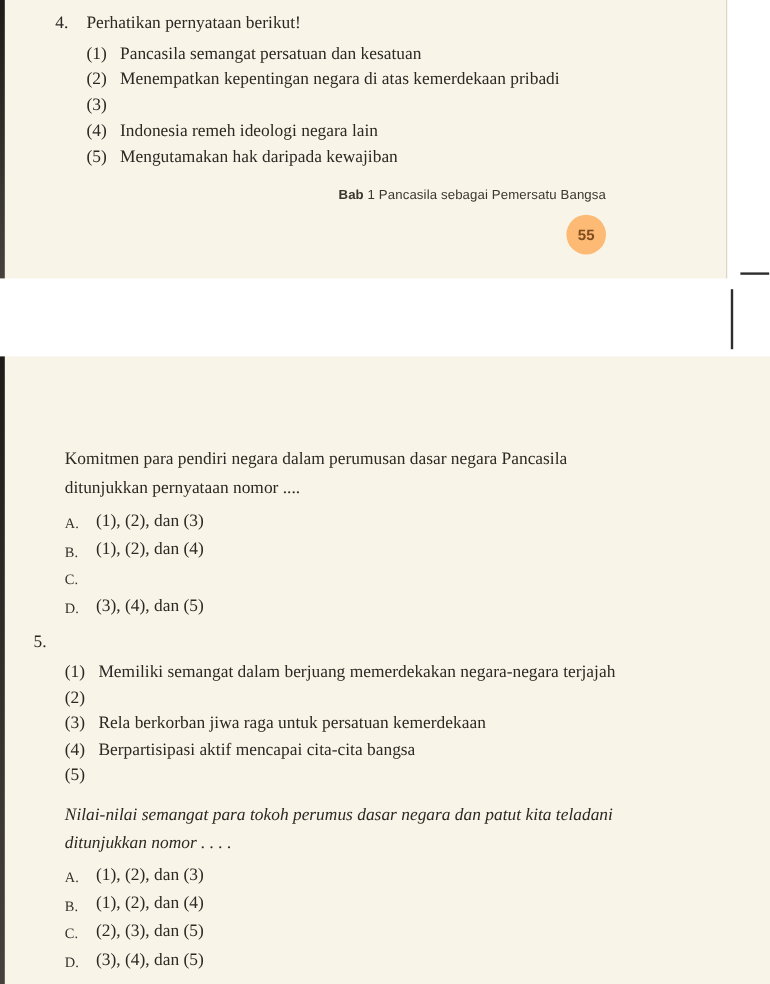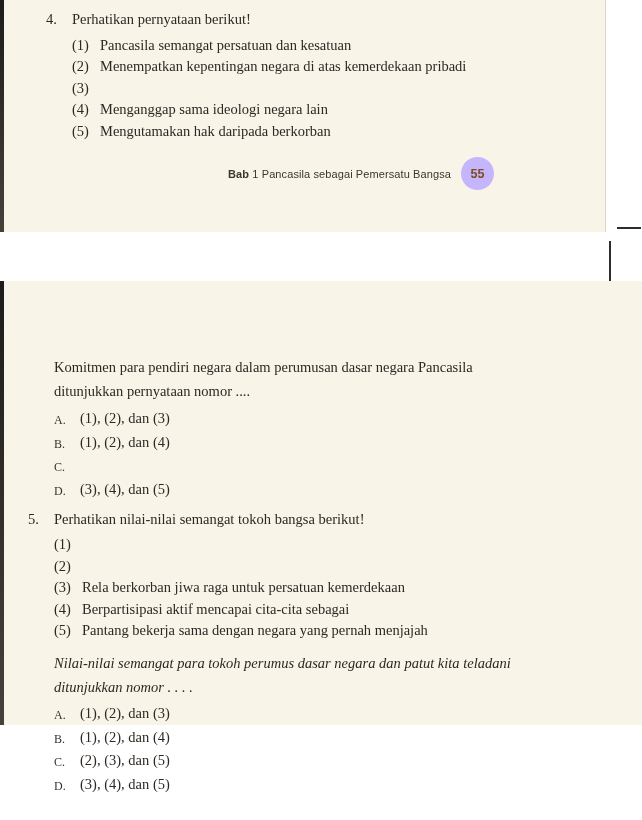--- a/index.html
+++ b/index.html
@@ -5,37 +5,37 @@
   * { margin:0; padding:0; box-sizing:border-box; }
   html, body { background:#ffffff; }
   body { width:642px; height:820px; }
   .page {
     position:relative; width:642px; height:820px; overflow:hidden;
     font-family:"Liberation Serif", serif; font-size:14.5px; color:#2c2823;
     background:#ffffff;
   }
   .scan { position:absolute; left:0; background:#f9f4e8; }
   .scan-top { top:0; width:606px; height:232px; border-right:1px solid #ddd6c6; }
-  .scan-bottom { top:281px; width:642px; height:444px; }
+  .scan-bottom { top:297px; width:642px; height:523px; }
   .edge-left {
     position:absolute; left:0; top:0; width:4px; height:100%;
     background:linear-gradient(180deg, #1d1c1a, #46413a);
   }
   .q-heading { display:flex; line-height:21.6px; }
   .q4-heading { margin:9px 0 0 46px; }
   .q-number { width:26px; flex:none; }
   .stmt-list { margin-top:4px; }
   .stmt-row { display:flex; line-height:21.6px; }
   .stmt-list-q4 .stmt-row { margin-left:72px; }
   .stmt-num { width:28px; flex:none; }
-  .footer-row { position:absolute; top:157px; right:111px; display:flex; align-items:center; gap:10px; }
+  .footer-row { position:absolute; top:157px; right:100px; display:flex; align-items:flex-end; gap:10px;flex-direction:column; }
   .footer-text { font-family:"Liberation Sans", sans-serif; font-size:11px; color:#3b362e; letter-spacing:0.1px; }
   .page-badge {
     width:33px; height:33px; border-radius:50%;
-    background:#c4b5fd; color:#7e4c1e;
+    background:#fdba74; color:#7e4c1e;
     font-family:"Liberation Sans", sans-serif; font-size:12.5px; font-weight:700;
     display:flex; align-items:center; justify-content:center;
   }
   .crop-dash { position:absolute; height:2px; background:#2d2d2d; }
   .crop-dash-1 { top:227px; left:617px; width:24px; }
   .crop-dash-2 { top:299px; left:619px; width:23px; }
   .crop-vert { position:absolute; top:241px; left:609px; width:2px; height:50px; background:#2d2d2d; }
   .para { line-height:24px; }
   .para-q4 { margin:74px 0 0 54px; width:480px; }
   .opt-list { margin-top:5px; }
@@ -68,25 +68,25 @@
       </div>
       <div class="stmt-row">
         <span class="stmt-num">(2)</span>
         <span class="stmt-text">Menempatkan kepentingan negara di atas kemerdekaan pribadi</span>
       </div>
       <div class="stmt-row">
         <span class="stmt-num">(3)</span>
       </div>
       <div class="stmt-row">
         <span class="stmt-num">(4)</span>
-        <span class="stmt-text">Menganggap sama ideologi negara lain</span>
+        <span class="stmt-text">Indonesia remeh ideologi negara lain</span>
       </div>
       <div class="stmt-row">
         <span class="stmt-num">(5)</span>
-        <span class="stmt-text">Mengutamakan hak daripada berkorban</span>
+        <span class="stmt-text">Mengutamakan hak daripada kewajiban</span>
       </div>
     </div>
 
     <div class="footer-row">
       <div class="footer-text">
         <b>Bab</b><span> 1 Pancasila sebagai Pemersatu Bangsa</span>
       </div>
       <div class="page-badge">55</div>
     </div>
   </section>
@@ -113,41 +113,40 @@
         <span class="opt-letter">C.</span>
       </div>
       <div class="opt-row">
         <span class="opt-letter">D.</span>
         <span class="opt-text">(3), (4), dan (5)</span>
       </div>
     </div>
 
     <div class="q-heading q5-heading">
       <span class="q-number">5.</span>
-      <span class="q-prompt">Perhatikan nilai-nilai semangat tokoh bangsa berikut!</span>
     </div>
 
     <div class="stmt-list stmt-list-q5">
       <div class="stmt-row stmt-wrap">
         <span class="stmt-num">(1)</span>
+        <span class="stmt-text">Memiliki semangat dalam berjuang memerdekakan negara-negara terjajah</span>
       </div>
       <div class="stmt-row">
         <span class="stmt-num">(2)</span>
       </div>
       <div class="stmt-row">
         <span class="stmt-num">(3)</span>
         <span class="stmt-text">Rela berkorban jiwa raga untuk persatuan kemerdekaan</span>
       </div>
       <div class="stmt-row">
         <span class="stmt-num">(4)</span>
-        <span class="stmt-text">Berpartisipasi aktif mencapai cita-cita sebagai</span>
+        <span class="stmt-text">Berpartisipasi aktif mencapai cita-cita bangsa</span>
       </div>
       <div class="stmt-row">
         <span class="stmt-num">(5)</span>
-        <span class="stmt-text">Pantang bekerja sama dengan negara yang pernah menjajah</span>
       </div>
     </div>
 
     <p class="para para-q5">Nilai-nilai semangat para tokoh perumus dasar negara dan patut kita teladani ditunjukkan nomor . . . .</p>
 
     <div class="opt-list opt-list-q5">
       <div class="opt-row">
         <span class="opt-letter">A.</span>
         <span class="opt-text">(1), (2), dan (3)</span>
       </div>

